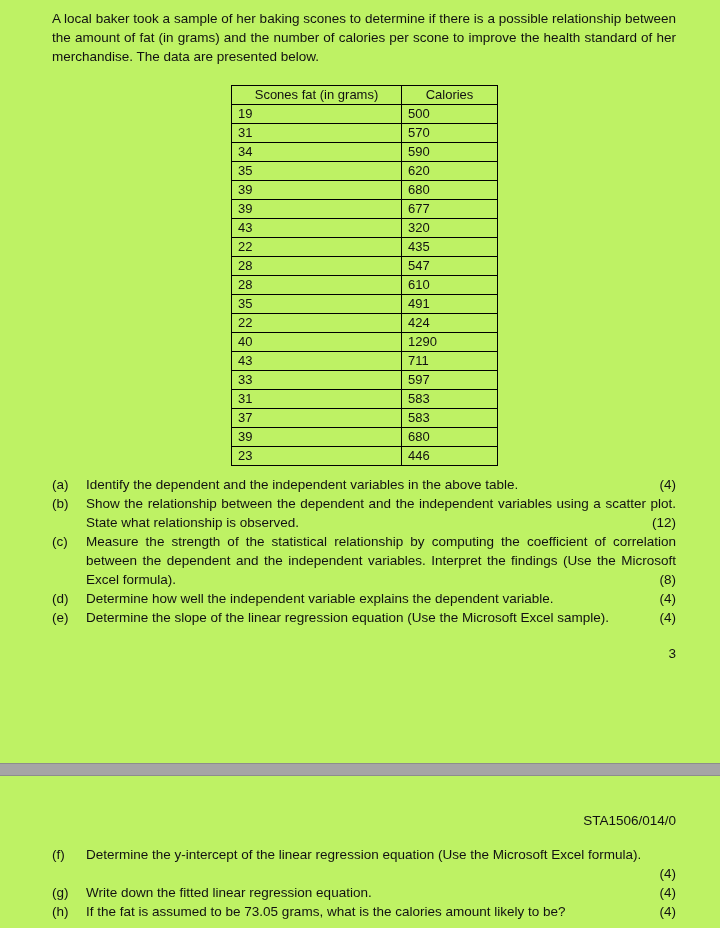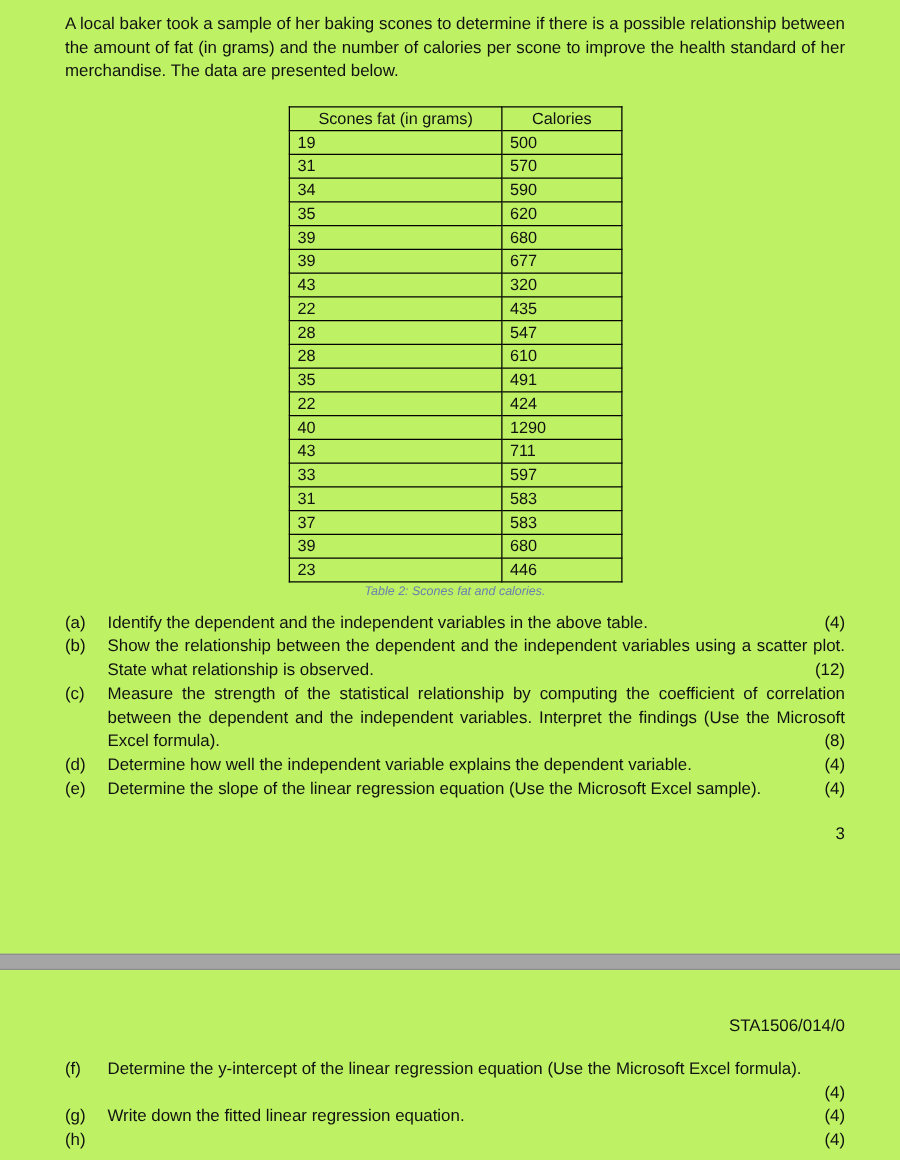--- a/index.html
+++ b/index.html
@@ -213,21 +213,20 @@
             <tr>
               <td>39</td>
               <td>680</td>
             </tr>
             <tr>
               <td>23</td>
               <td>446</td>
             </tr>
           </tbody>
       </table>
-      <div class="caption">Table 2: Scones fat and calories.</div>
     </div>
 
     <div class="questions">
         <div class="q-row">
           <div class="q-label">(a)</div>
           <div class="q-text"><span>Identify the dependent and the independent variables in the above table.</span><span class="q-marks">(4)</span></div>
         </div>
         <div class="q-row">
           <div class="q-label">(b)</div>
           <div class="q-text"><span>Show the relationship between the dependent and the independent variables using a scatter plot. State what relationship is observed.</span><span class="q-marks">(12)</span></div>
@@ -258,20 +257,20 @@
         <div class="q-row">
           <div class="q-label">(f)</div>
           <div class="q-text"><span>Determine the y-intercept of the linear regression equation (Use the Microsoft Excel formula).</span><div class="q-marks-line">(4)</div></div>
         </div>
         <div class="q-row">
           <div class="q-label">(g)</div>
           <div class="q-text"><span>Write down the fitted linear regression equation.</span><span class="q-marks">(4)</span></div>
         </div>
         <div class="q-row">
           <div class="q-label">(h)</div>
-          <div class="q-text"><span class="q-marks">(4)</span></div>
+          <div class="q-text"><span>If the fat is assumed to be 73.05 grams, what is the calories amount likely to be?</span><span class="q-marks">(4)</span></div>
         </div>
       </div>
   </div>
 
   <div class="bottom-band"></div>
 
 </div>
 
 </body></html>

